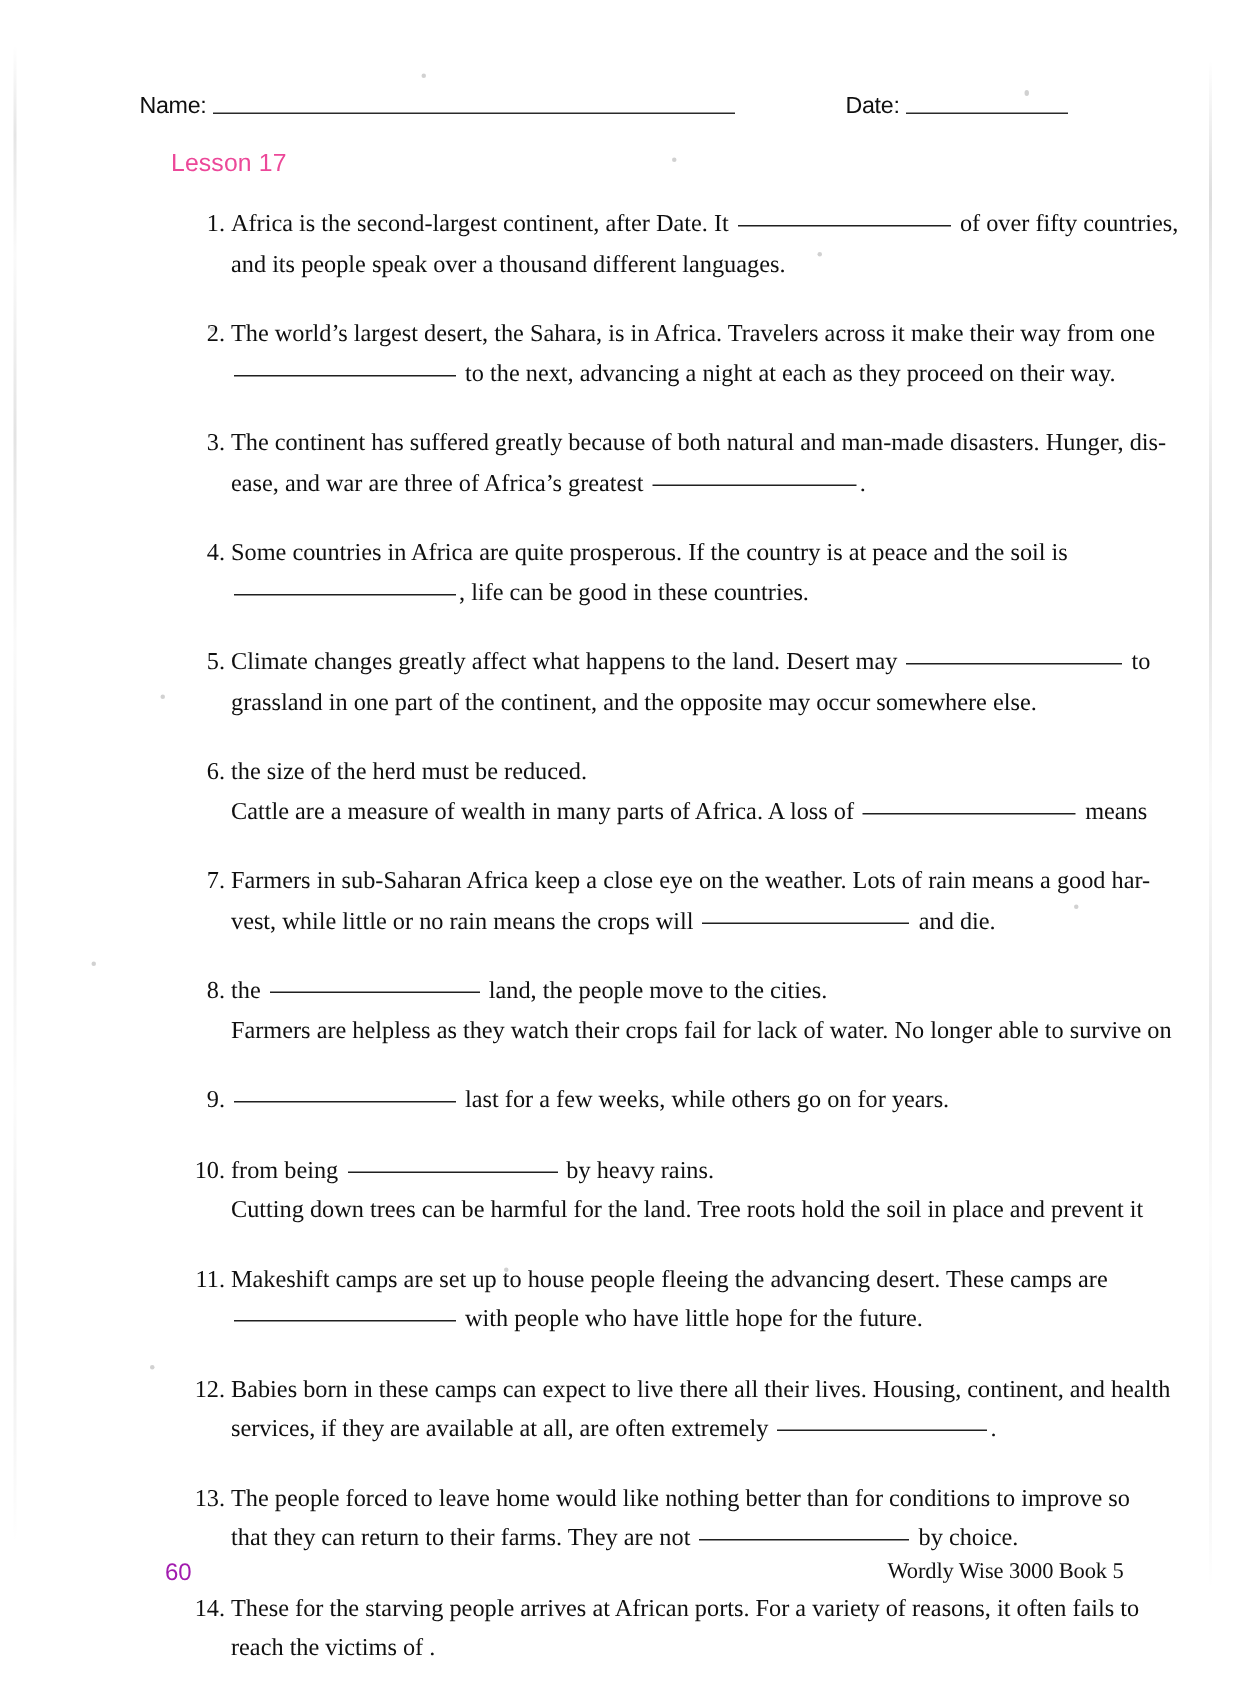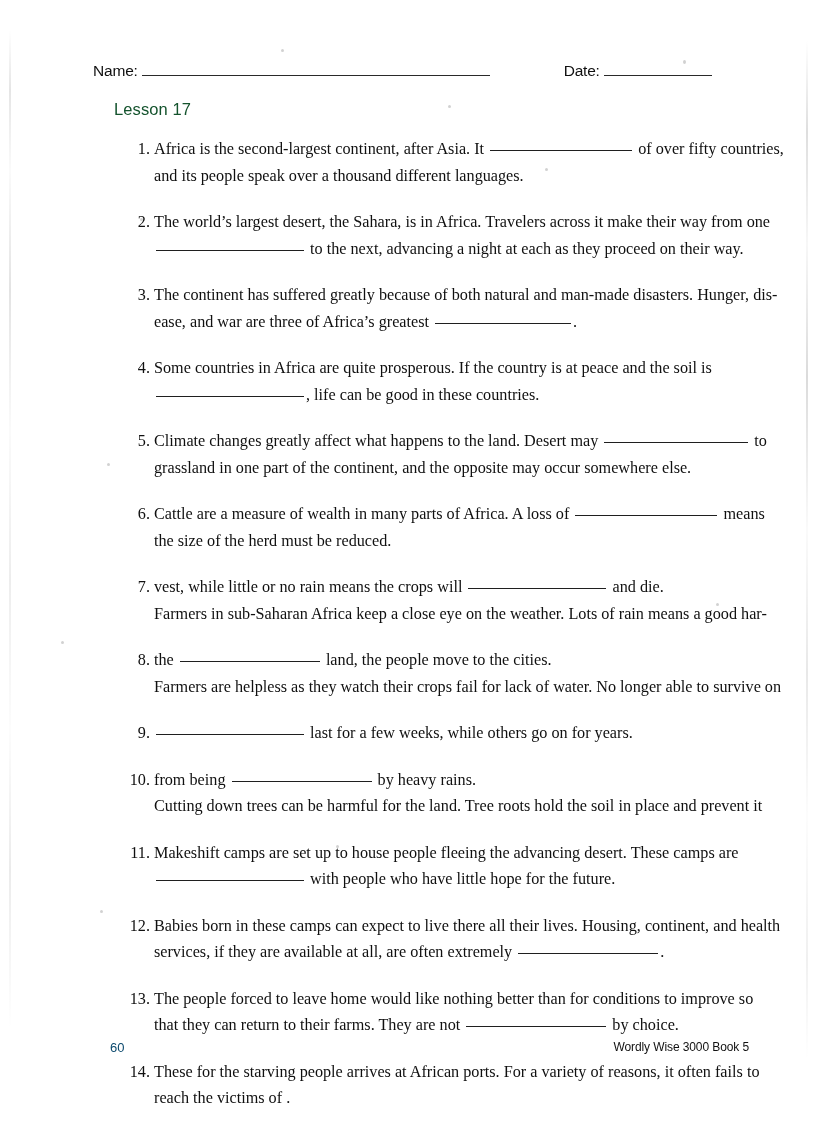--- a/index.html
+++ b/index.html
@@ -85,21 +85,21 @@
   .date-field { margin-left: 74px; }
   .date-rule  { width: 108px; }
 
   .lesson-title {
     position: absolute;
     left: 114px;
     top: 100px;
     font-family: "Liberation Sans", "DejaVu Sans", sans-serif;
     font-size: 16.5px;
     letter-spacing: 0.1px;
-    color: #14532d;
+    color: #ec4899;
   }
 
   
   .questions {
     position: absolute;
     left: 126px;
     top: 136px;
     width: 668px;
   }
   .q {
@@ -133,29 +133,29 @@
     top: -3px;
     margin: 0 2px;
   }
 
   
   .footer-page {
     position: absolute;
     left: 110px;
     top: 1040px;
     font-family: "Liberation Sans", "DejaVu Sans", sans-serif;
-    font-size: 13px;
-    color: #0c4a6e;
+    font-size: 16px;
+    color: #a21caf;
   }
   .footer-source {
     position: absolute;
     right: 80px;
     top: 1040px;
-    font-family: Liberation Sans, sans-serif;
-    font-size: 12px;
+    font-family: Liberation Serif, serif;
+    font-size: 15px;
     letter-spacing: -0.1px;
     color: #111;
   }
 </style>
 </head>
 <body>
 
 <div class="page">
 
   <div class="scan-edge-left"></div>
@@ -182,21 +182,21 @@
       <span class="field-rule date-rule"></span>
     </div>
   </div>
 
   <div class="lesson-title">Lesson 17</div>
 
   <div class="questions" id="questions">
       <div class="q">
         <div class="q-num">1.</div>
         <div class="q-body">
-          <div class="q-line"><span>Africa is the second-largest continent, after Asia. It</span> <span class="blank" style="width: 142px;"></span> <span>of over fifty countries,</span></div>
+          <div class="q-line"><span>Africa is the second-largest continent, after Date. It</span> <span class="blank" style="width: 142px;"></span> <span>of over fifty countries,</span></div>
           <div class="q-line"><span>and its people speak over a thousand different languages.</span></div>
         </div>
       </div>
       <div class="q">
         <div class="q-num">2.</div>
         <div class="q-body">
           <div class="q-line"><span>The world’s largest desert, the Sahara, is in Africa. Travelers across it make their way from one</span></div>
           <div class="q-line"><span class="blank" style="width: 148px;"></span> <span>to the next, advancing a night at each as they proceed on their way.</span></div>
         </div>
       </div>
@@ -217,29 +217,29 @@
       <div class="q">
         <div class="q-num">5.</div>
         <div class="q-body">
           <div class="q-line"><span>Climate changes greatly affect what happens to the land. Desert may</span> <span class="blank" style="width: 144px;"></span> <span>to</span></div>
           <div class="q-line"><span>grassland in one part of the continent, and the opposite may occur somewhere else.</span></div>
         </div>
       </div>
       <div class="q">
         <div class="q-num">6.</div>
         <div class="q-body">
+          <div class="q-line"><span>the size of the herd must be reduced.</span></div>
           <div class="q-line"><span>Cattle are a measure of wealth in many parts of Africa. A loss of</span> <span class="blank" style="width: 142px;"></span> <span>means</span></div>
-          <div class="q-line"><span>the size of the herd must be reduced.</span></div>
         </div>
       </div>
       <div class="q">
         <div class="q-num">7.</div>
         <div class="q-body">
+          <div class="q-line"><span>Farmers in sub-Saharan Africa keep a close eye on the weather. Lots of rain means a good har-</span></div>
           <div class="q-line"><span>vest, while little or no rain means the crops will</span> <span class="blank" style="width: 138px;"></span> <span>and die.</span></div>
-          <div class="q-line"><span>Farmers in sub-Saharan Africa keep a close eye on the weather. Lots of rain means a good har-</span></div>
         </div>
       </div>
       <div class="q">
         <div class="q-num">8.</div>
         <div class="q-body">
           <div class="q-line"><span>the</span> <span class="blank" style="width: 140px;"></span> <span>land, the people move to the cities.</span></div>
           <div class="q-line"><span>Farmers are helpless as they watch their crops fail for lack of water. No longer able to survive on</span></div>
         </div>
       </div>
       <div class="q">

